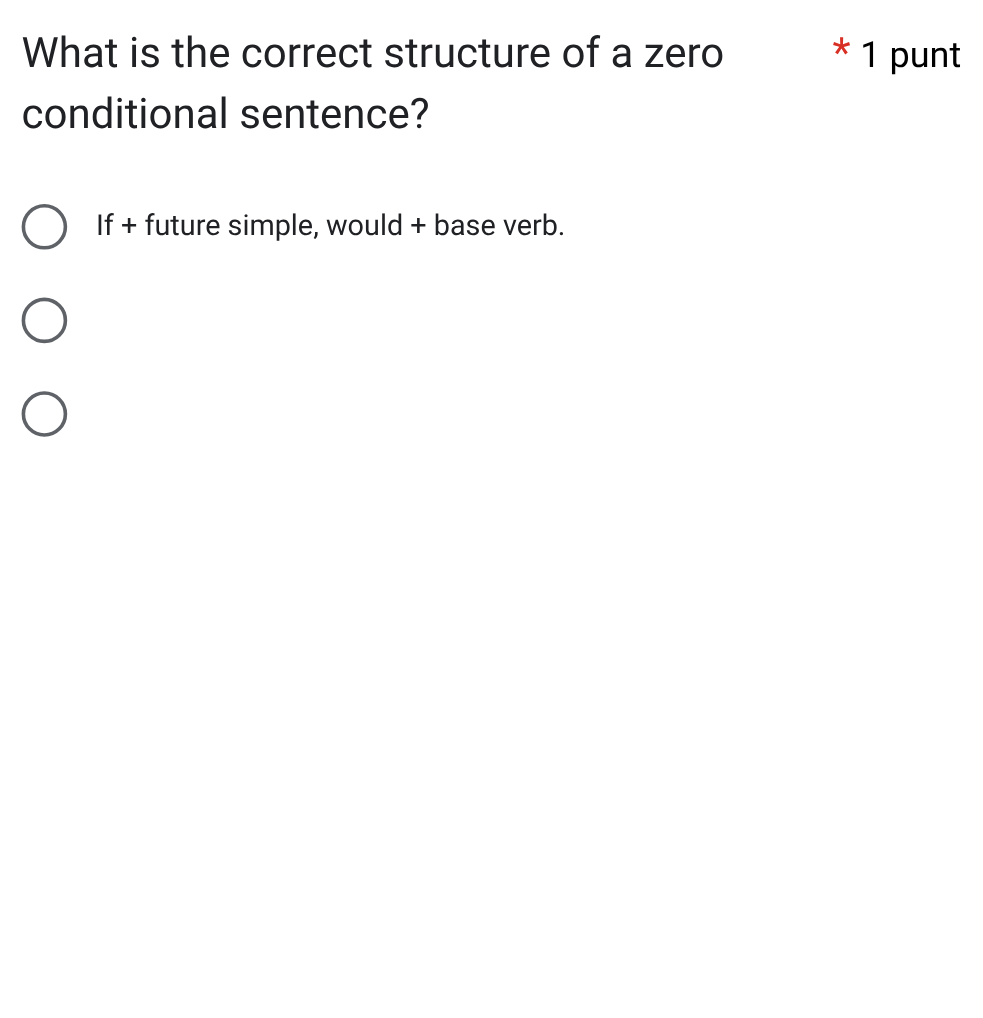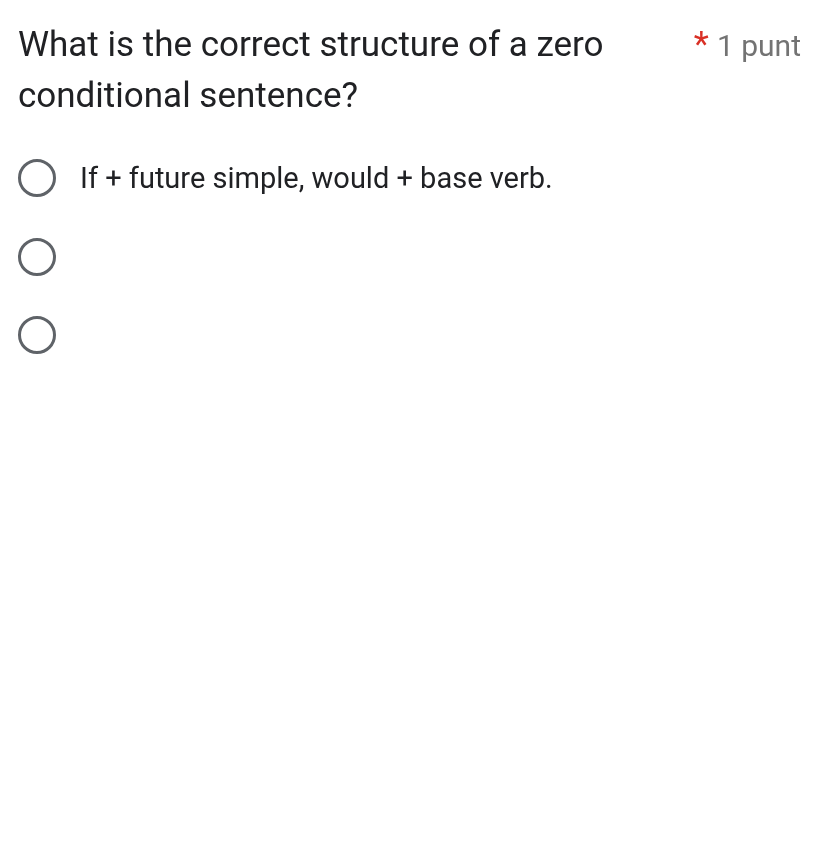--- a/index.html
+++ b/index.html
@@ -11,37 +11,37 @@
       font-family: 'Roboto', 'Helvetica Neue', Arial, sans-serif;
       background: #ffffff;
       width: 819px;
       height: 848px;
       padding: 20px 18px;
       color: #202124;
     }
     .question-header {
       display: flex;
       align-items: flex-start;
-      margin-bottom: 36px;
+      margin-bottom: 48px;
     }
     .question-text {
       font-size: 35px;
       line-height: 1.45;
       color: #202124;
       flex: 1;
       letter-spacing: 0px;
     }
     .required-asterisk {
       color: #d93025;
       font-size: 35px;
       margin-left: 16px;
       margin-right: 8px;
     }
     .points-label {
-      color: #737373;
+      color: #000000;
       font-size: 30px;
       white-space: nowrap;
     }
     .header-meta {
       display: flex;
       align-items: baseline;
       flex-shrink: 0;
       padding-top: 4px;
     }
     .options-container {
@@ -71,21 +71,21 @@
     .radio-selected {
       border: 3px solid #673ab7;
     }
     .radio-selected-inner {
       width: 19px;
       height: 19px;
       border-radius: 50%;
       background: #673ab7;
     }
     .option-label {
-      font-size: 29px;
+      font-size: 24px;
       line-height: 1.4;
       color: #202124;
       letter-spacing: 0px;
     }
   </style>
 </head>
 <body>
 
 <div class="question-header">
   <div class="question-text">What is the correct structure of a zero conditional sentence?</div>

